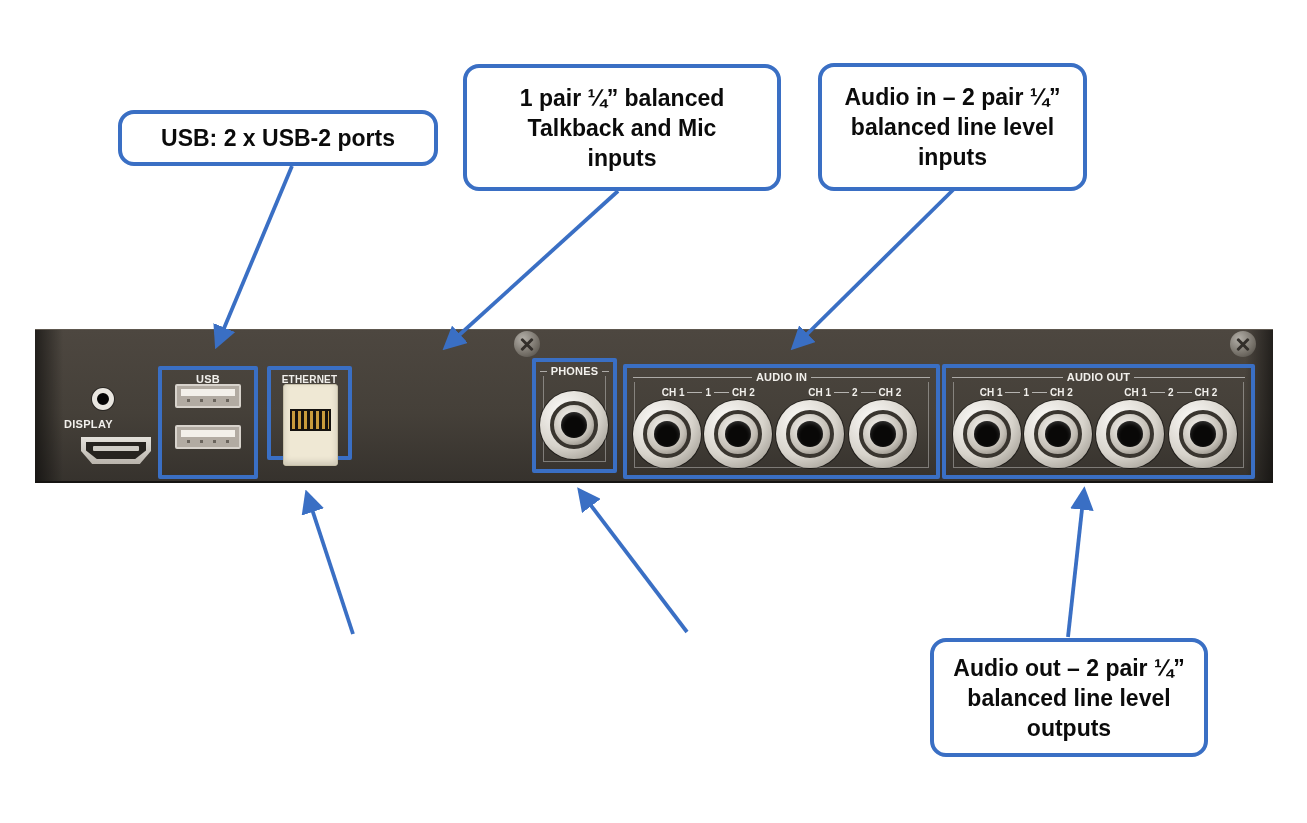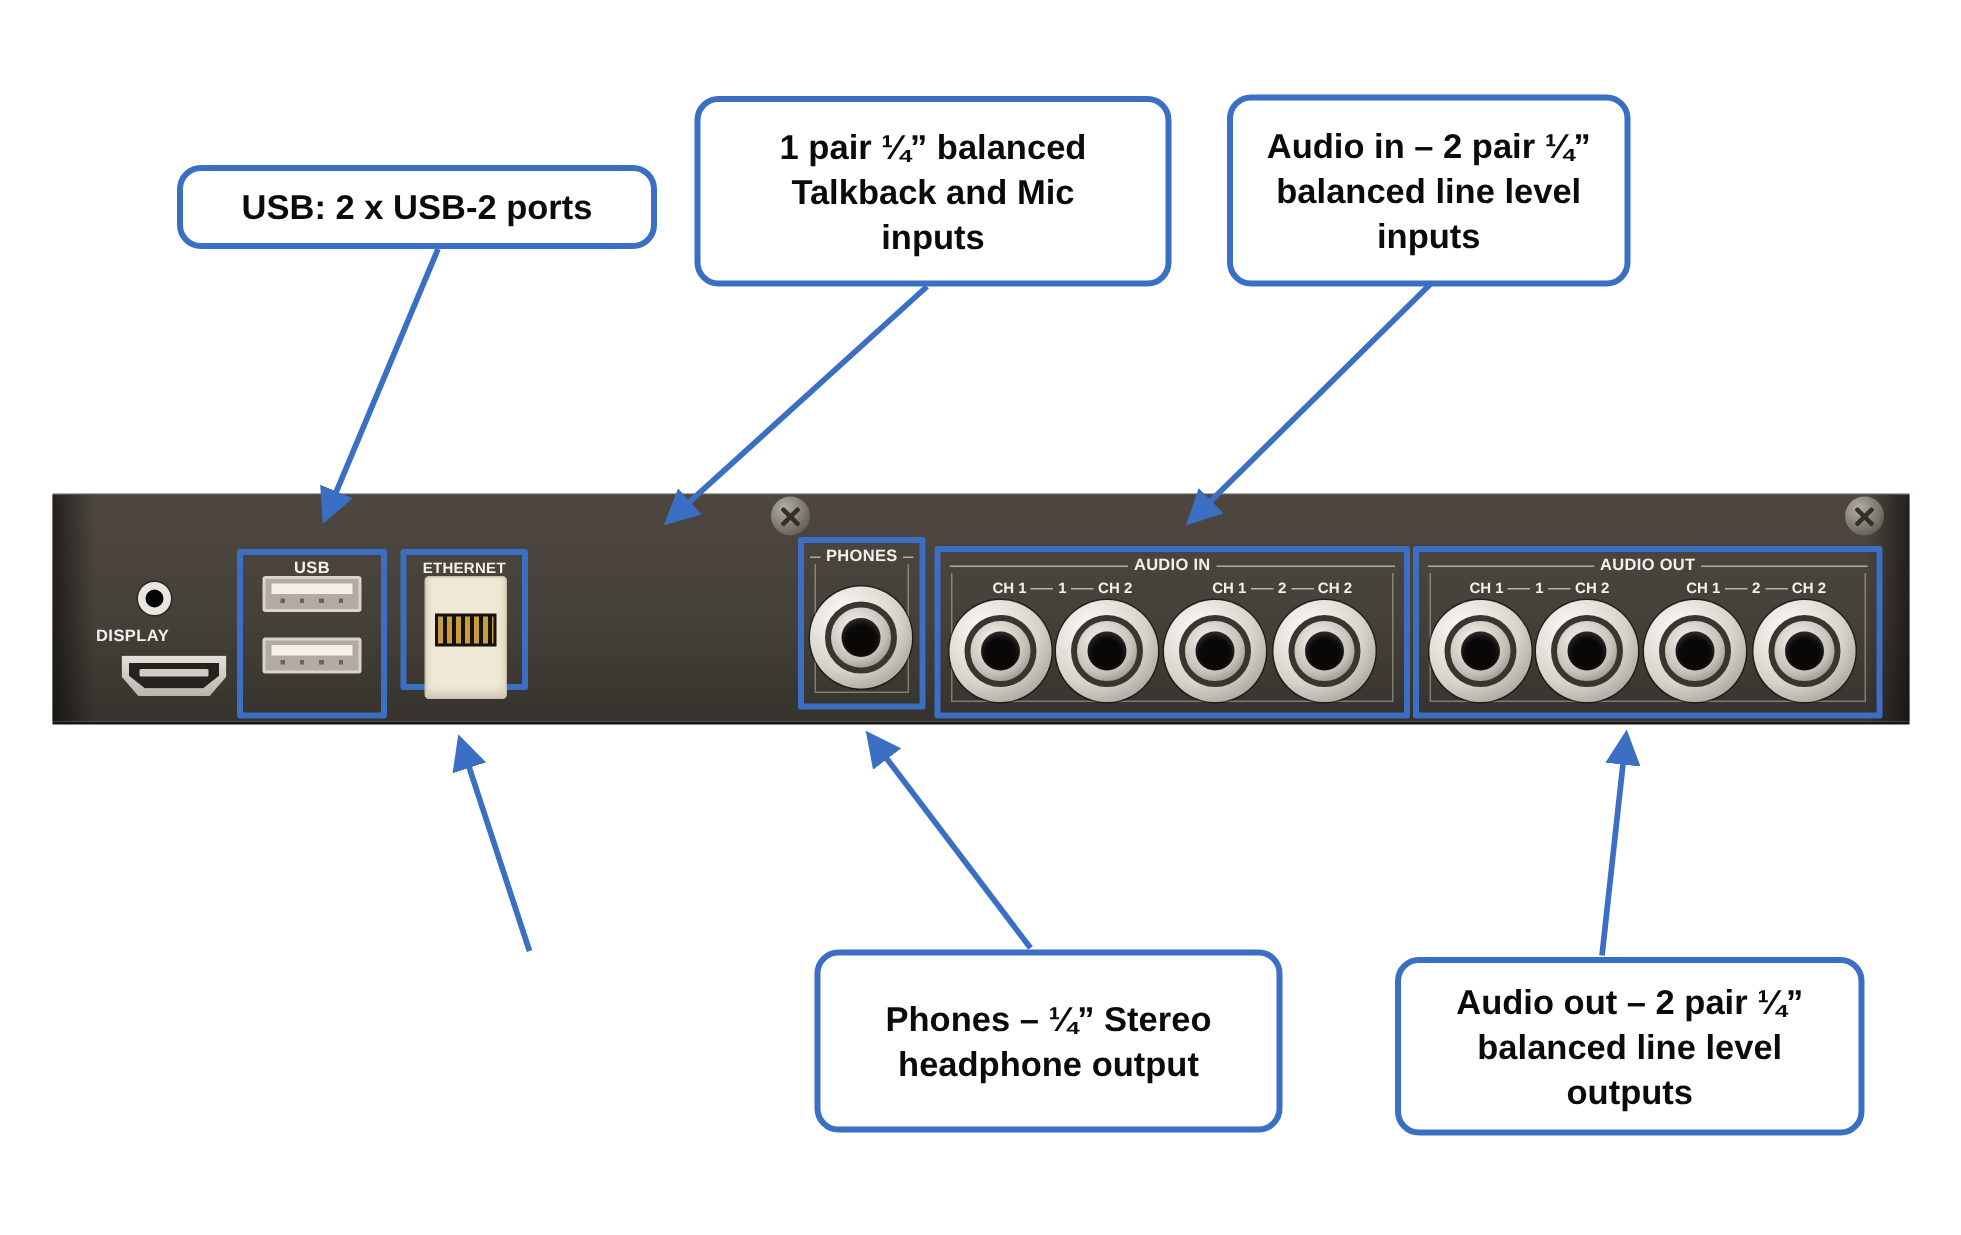--- a/index.html
+++ b/index.html
@@ -255,24 +255,20 @@
 inputs</span>
   </div>
 
   <div class="callout" style="left:818px;top:63px;width:269px;height:128px">
     <span class="ctext">Audio in – 2 pair ¼”
 balanced line level
 inputs</span>
   </div>
 
 
-  <div class="callout" style="left:543px;top:633px;width:312px;height:122px">
-    <span class="ctext">Phones – ¼” Stereo
-headphone output</span>
-  </div>
-
-  <div class="callout" style="left:930px;top:638px;width:313px;height:119px">
+
+  <div class="callout" style="left:930px;top:638px;width:278px;height:119px">
     <span class="ctext">Audio out – 2 pair ¼”
 balanced line level
 outputs</span>
   </div>
 
 </div>
 
 </body></html>

